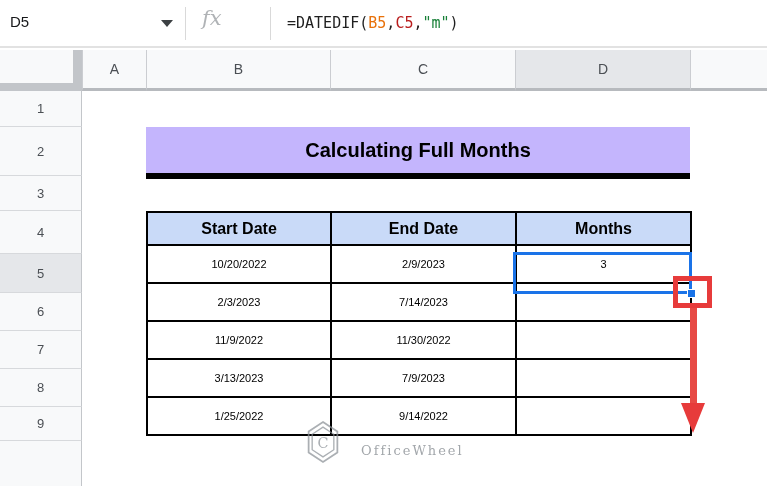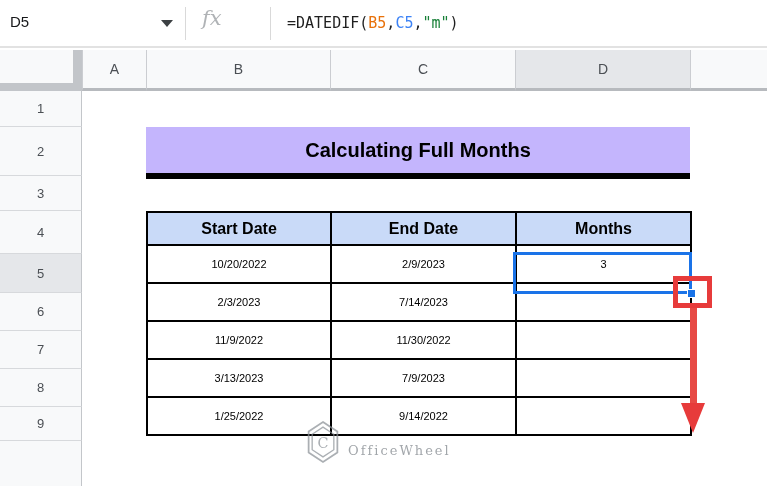--- a/index.html
+++ b/index.html
@@ -14,21 +14,21 @@
   .name-arrow { position:absolute; left:161px; top:20px; width:0; height:0;
                 border-left:6px solid transparent; border-right:6px solid transparent;
                 border-top:7px solid #3c4043; cursor:pointer; }
   .fbar-sep { position:absolute; top:7px; width:1px; height:33px; background:#d9d9d9; }
   .sep1 { left:185px; } .sep2 { left:270px; }
   .fx { position:absolute; left:202px; top:6px; font-family:"DejaVu Serif", serif;
         font-style:italic; font-size:21px; color:#b0b3b6; }
   .formula-text { position:absolute; left:287px; top:14px;
                   font-family:"DejaVu Sans Mono","Liberation Mono",monospace;
                   font-size:15px; color:#1f1f1f; white-space:pre; }
-  .tok-arg1 { color:#e8710a; } .tok-arg2 { color:#3b82f6; } .tok-arg3 { color:#188038; }
+  .tok-arg1 { color:#e8710a; } .tok-arg2 { color:#b91c1c; } .tok-arg3 { color:#188038; }
 
   
   .corner { position:absolute; left:0; top:50px; width:82px; height:41px;
             background:#f8f9fa; border-right:9px solid #c2c5c9;
             border-bottom:8px solid #c2c5c9; }
   .col-h { position:absolute; top:50px; height:41px; background:#f8f9fa;
            border-left:1px solid #cbcdd1; border-bottom:3px solid #b7babe;
            display:flex; align-items:center; justify-content:center;
            font-size:14px; color:#4b4f54; cursor:pointer; }
   .col-h.sel { background:#e5e7ea; }
@@ -61,21 +61,21 @@
   .arrow-line { position:absolute; left:690px; top:308px; width:7px; height:96px;
                 background:#e74a45; }
   .arrow-head { position:absolute; left:681px; top:403px; width:0; height:0;
                 border-left:12px solid transparent; border-right:12px solid transparent;
                 border-top:30px solid #e73b3b; }
 
   
   .watermark { position:absolute; left:306px; top:421px; display:flex;
                align-items:center; opacity:0.72; }
   .wm-text { font-family:"DejaVu Serif", serif; font-size:13px; color:#7e848a;
-             letter-spacing:2px; margin-left:8px; margin-top:16px; }
+             letter-spacing:2px; margin-left:21px; margin-top:16px; }
 </style>
 </head>
 <body>
 
 <div class="stage">
 
   <div class="formula-bar">
     <div class="name-box">D5</div>
     <div class="name-arrow"></div>
     <div class="fbar-sep sep1"></div>

